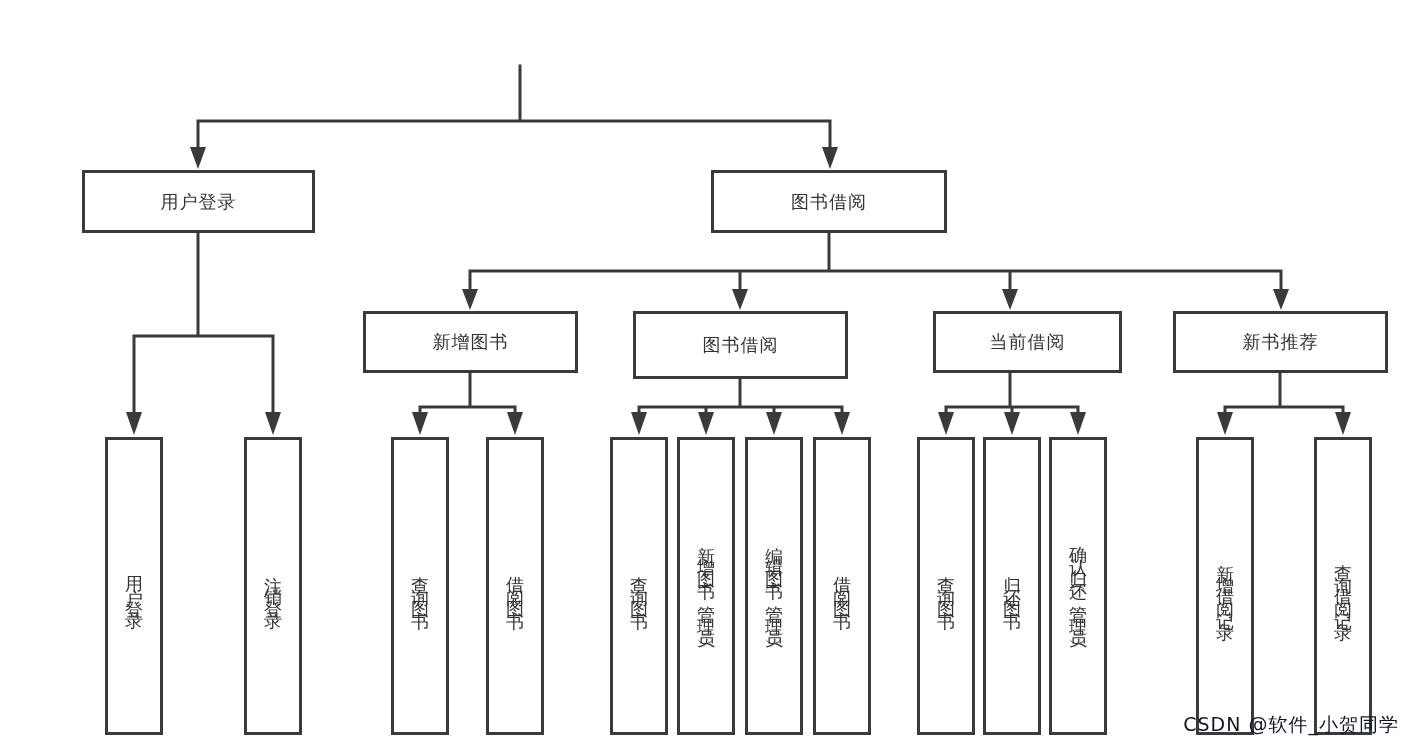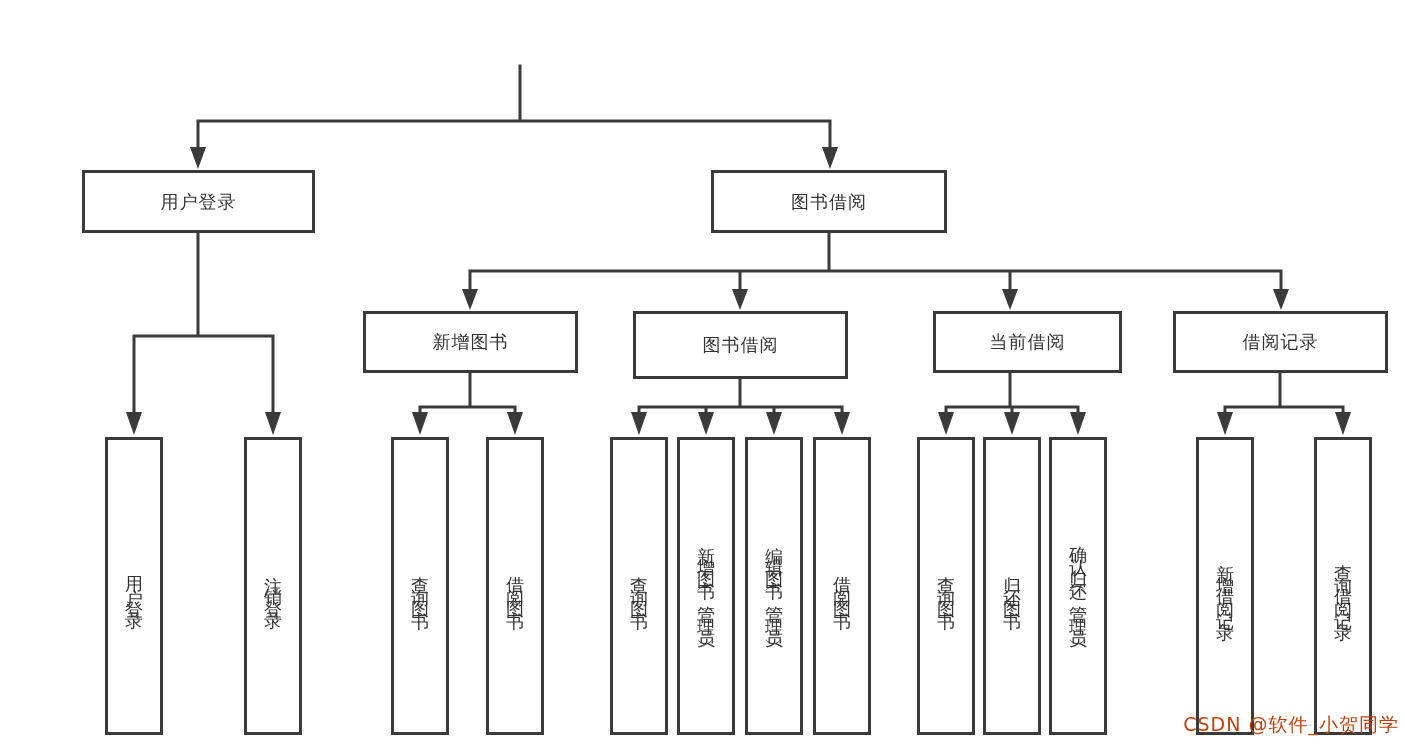--- a/index.html
+++ b/index.html
@@ -34,21 +34,21 @@
     font-size: 18px;
     line-height: 1;
     letter-spacing: 12px;
   }
   .watermark {
     position: absolute;
     top: 712px;
     right: 6px;
     font-size: 19px;
     letter-spacing: 1px;
-    color: #c2410c;
+    color: #0f172a;
     z-index: 5;
     white-space: nowrap;
   }
 </style>
 </head>
 <body>
 
 <div class="stage">
 
   <svg class="wires" viewBox="0 0 1405 747" aria-hidden="true">
@@ -106,21 +106,21 @@
   <div class="box box-h" style="left:363px; top:311px; width:215px; height:62px;">
     <span>新增图书</span>
   </div>
   <div class="box box-h" style="left:633px; top:311px; width:215px; height:68px;">
     <span>图书借阅</span>
   </div>
   <div class="box box-h" style="left:903px; top:311px; width:189px; height:62px;margin-left:30px;">
     <span>当前借阅</span>
   </div>
   <div class="box box-h" style="left:1173px; top:311px; width:215px; height:62px;">
-    <span>借阅记录</span>
+    <span>新书推荐</span>
   </div>
 
   <div class="box box-v" style="left:105px; top:437px; width:58px; height:298px;">
     <span class="vtext">用户登录</span>
   </div>
   <div class="box box-v" style="left:244px; top:437px; width:58px; height:298px;">
     <span class="vtext">注销登录</span>
   </div>
 
   <div class="box box-v" style="left:391px; top:437px; width:58px; height:298px;">

